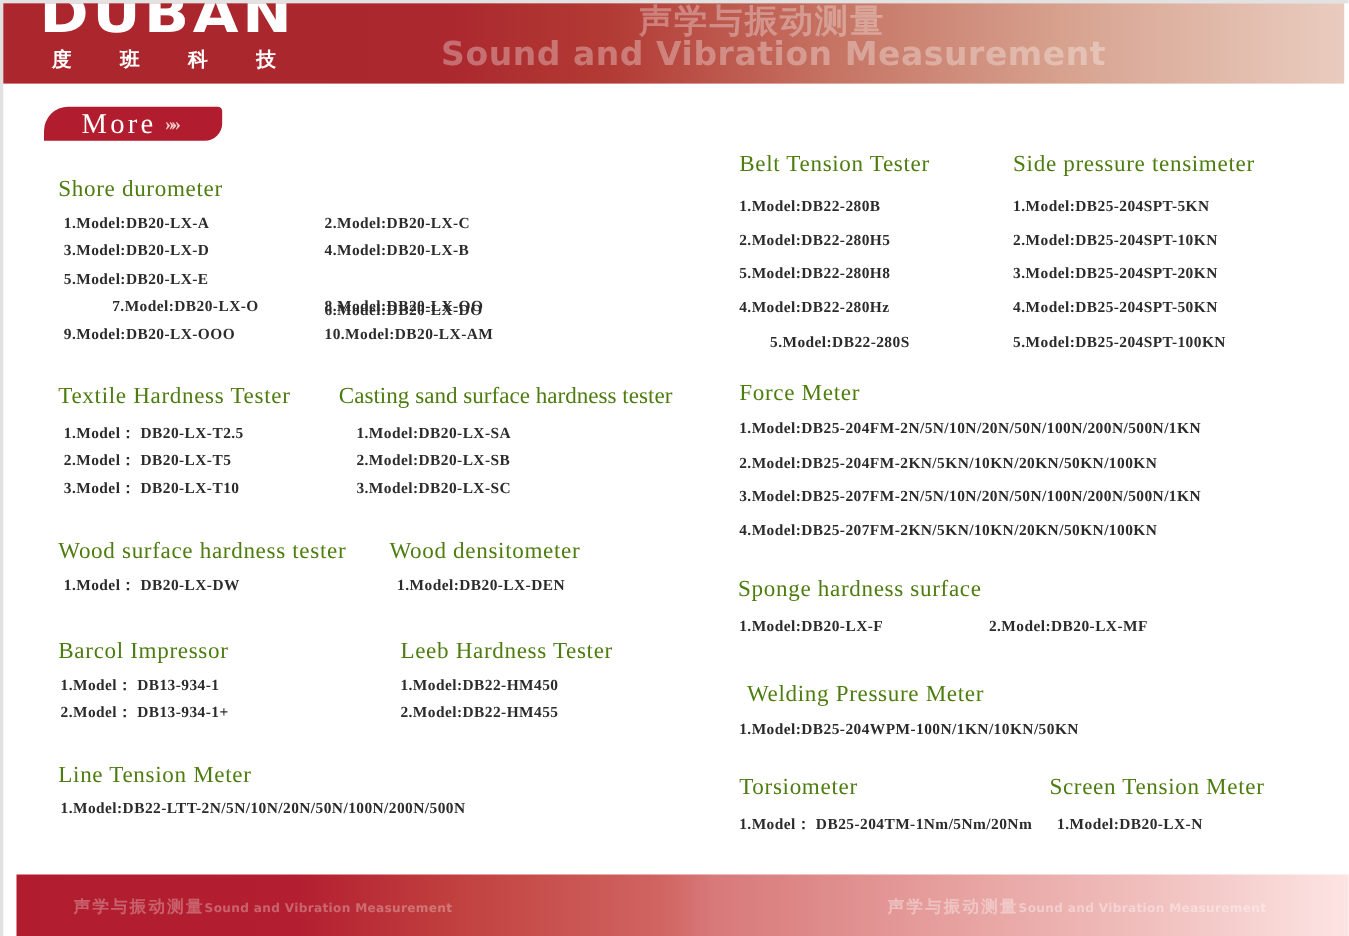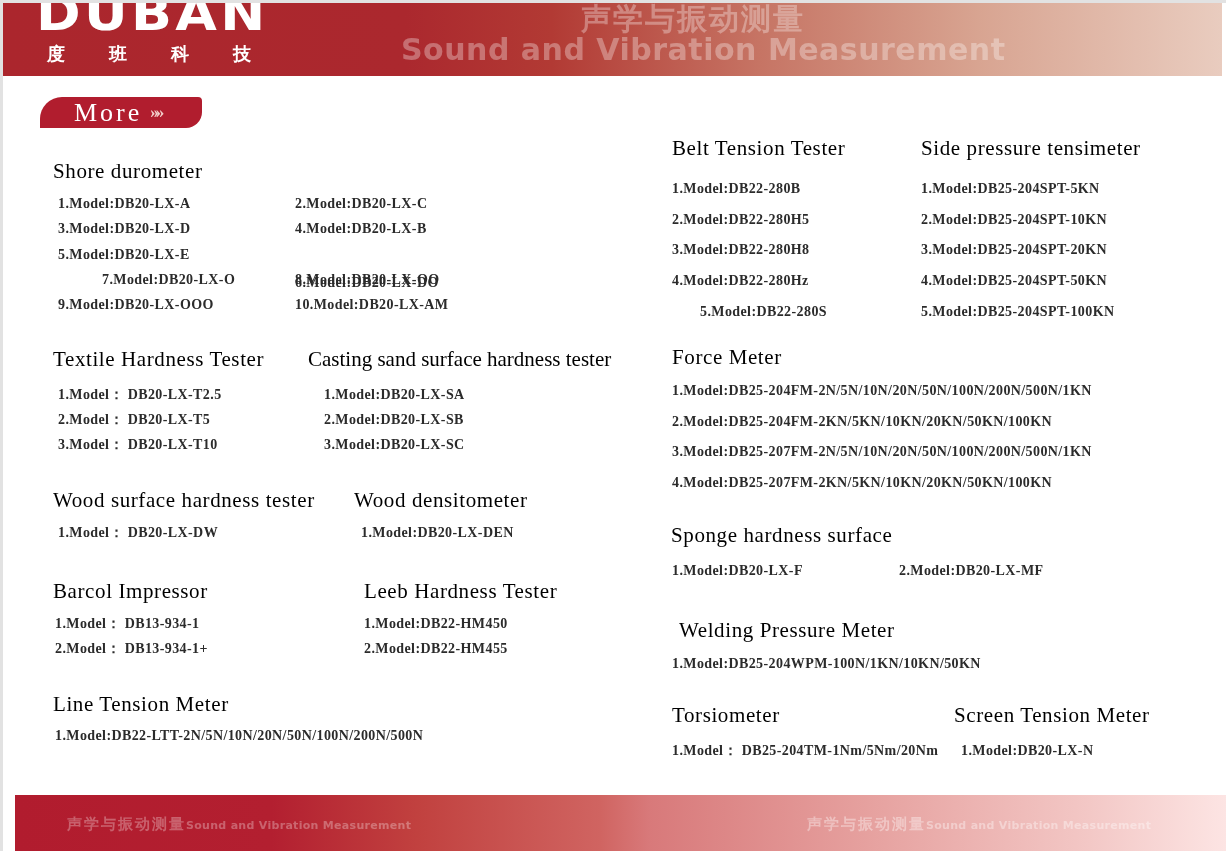--- a/index.html
+++ b/index.html
@@ -52,21 +52,21 @@
       color: #ffffff; display: flex; align-items: center;
     }
     .more-label {
       margin-left: 34px; font-size: 26px; letter-spacing: 3px; line-height: 31px;
       font-family: "Liberation Serif", serif;
     }
     .more-arrows { margin-left: 8px; font-size: 17px; letter-spacing: -3px; color: #f3d0cc; font-weight: bold; }
 
     
     .title {
-      position: absolute; color: #000000; font-size: 21px; white-space: nowrap;
+      position: absolute; color: #4d7c0f; font-size: 21px; white-space: nowrap;
       letter-spacing: 0.6px; line-height: 24px;
     }
     .item {
       position: absolute; color: #2b2b2b; font-size: 14px; white-space: nowrap;
       letter-spacing: 0.4px; line-height: 16px; font-weight: bold;
     }
 
     
     .footer {
       position: absolute; left: 15px; top: 795px; width: 1219px; height: 56px;
@@ -134,21 +134,21 @@
   <div class="item" style="left:364px; top:616px;">1.Model:DB22-HM450</div>
   <div class="item" style="left:364px; top:641px;">2.Model:DB22-HM455</div>
 
   <div class="title" style="left:53px; top:692px;">Line Tension Meter</div>
   <div class="item" style="left:55px; top:728px;">1.Model:DB22-LTT-2N/5N/10N/20N/50N/100N/200N/500N</div>
 
   <div class="title" style="left:672px; top:136px;">Belt Tension Tester</div>
   <div class="title" style="left:921px; top:136px;">Side pressure tensimeter</div>
   <div class="item" style="left:672px; top:181px;">1.Model:DB22-280B</div>
   <div class="item" style="left:672px; top:212px;">2.Model:DB22-280H5</div>
-  <div class="item" style="left:672px; top:242px;">3.Model:DB22-280H8</div>
+  <div class="item" style="left:672px; top:242px;">5.Model:DB22-280H8</div>
   <div class="item" style="left:672px; top:273px;">4.Model:DB22-280Hz</div>
   <div class="item" style="left:672px; top:304px;margin-left:28px;">5.Model:DB22-280S</div>
   <div class="item" style="left:921px; top:181px;">1.Model:DB25-204SPT-5KN</div>
   <div class="item" style="left:921px; top:212px;">2.Model:DB25-204SPT-10KN</div>
   <div class="item" style="left:921px; top:242px;">3.Model:DB25-204SPT-20KN</div>
   <div class="item" style="left:921px; top:273px;">4.Model:DB25-204SPT-50KN</div>
   <div class="item" style="left:921px; top:304px;">5.Model:DB25-204SPT-100KN</div>
 
   <div class="title" style="left:672px; top:345px;">Force Meter</div>
   <div class="item" style="left:672px; top:383px;">1.Model:DB25-204FM-2N/5N/10N/20N/50N/100N/200N/500N/1KN</div>

